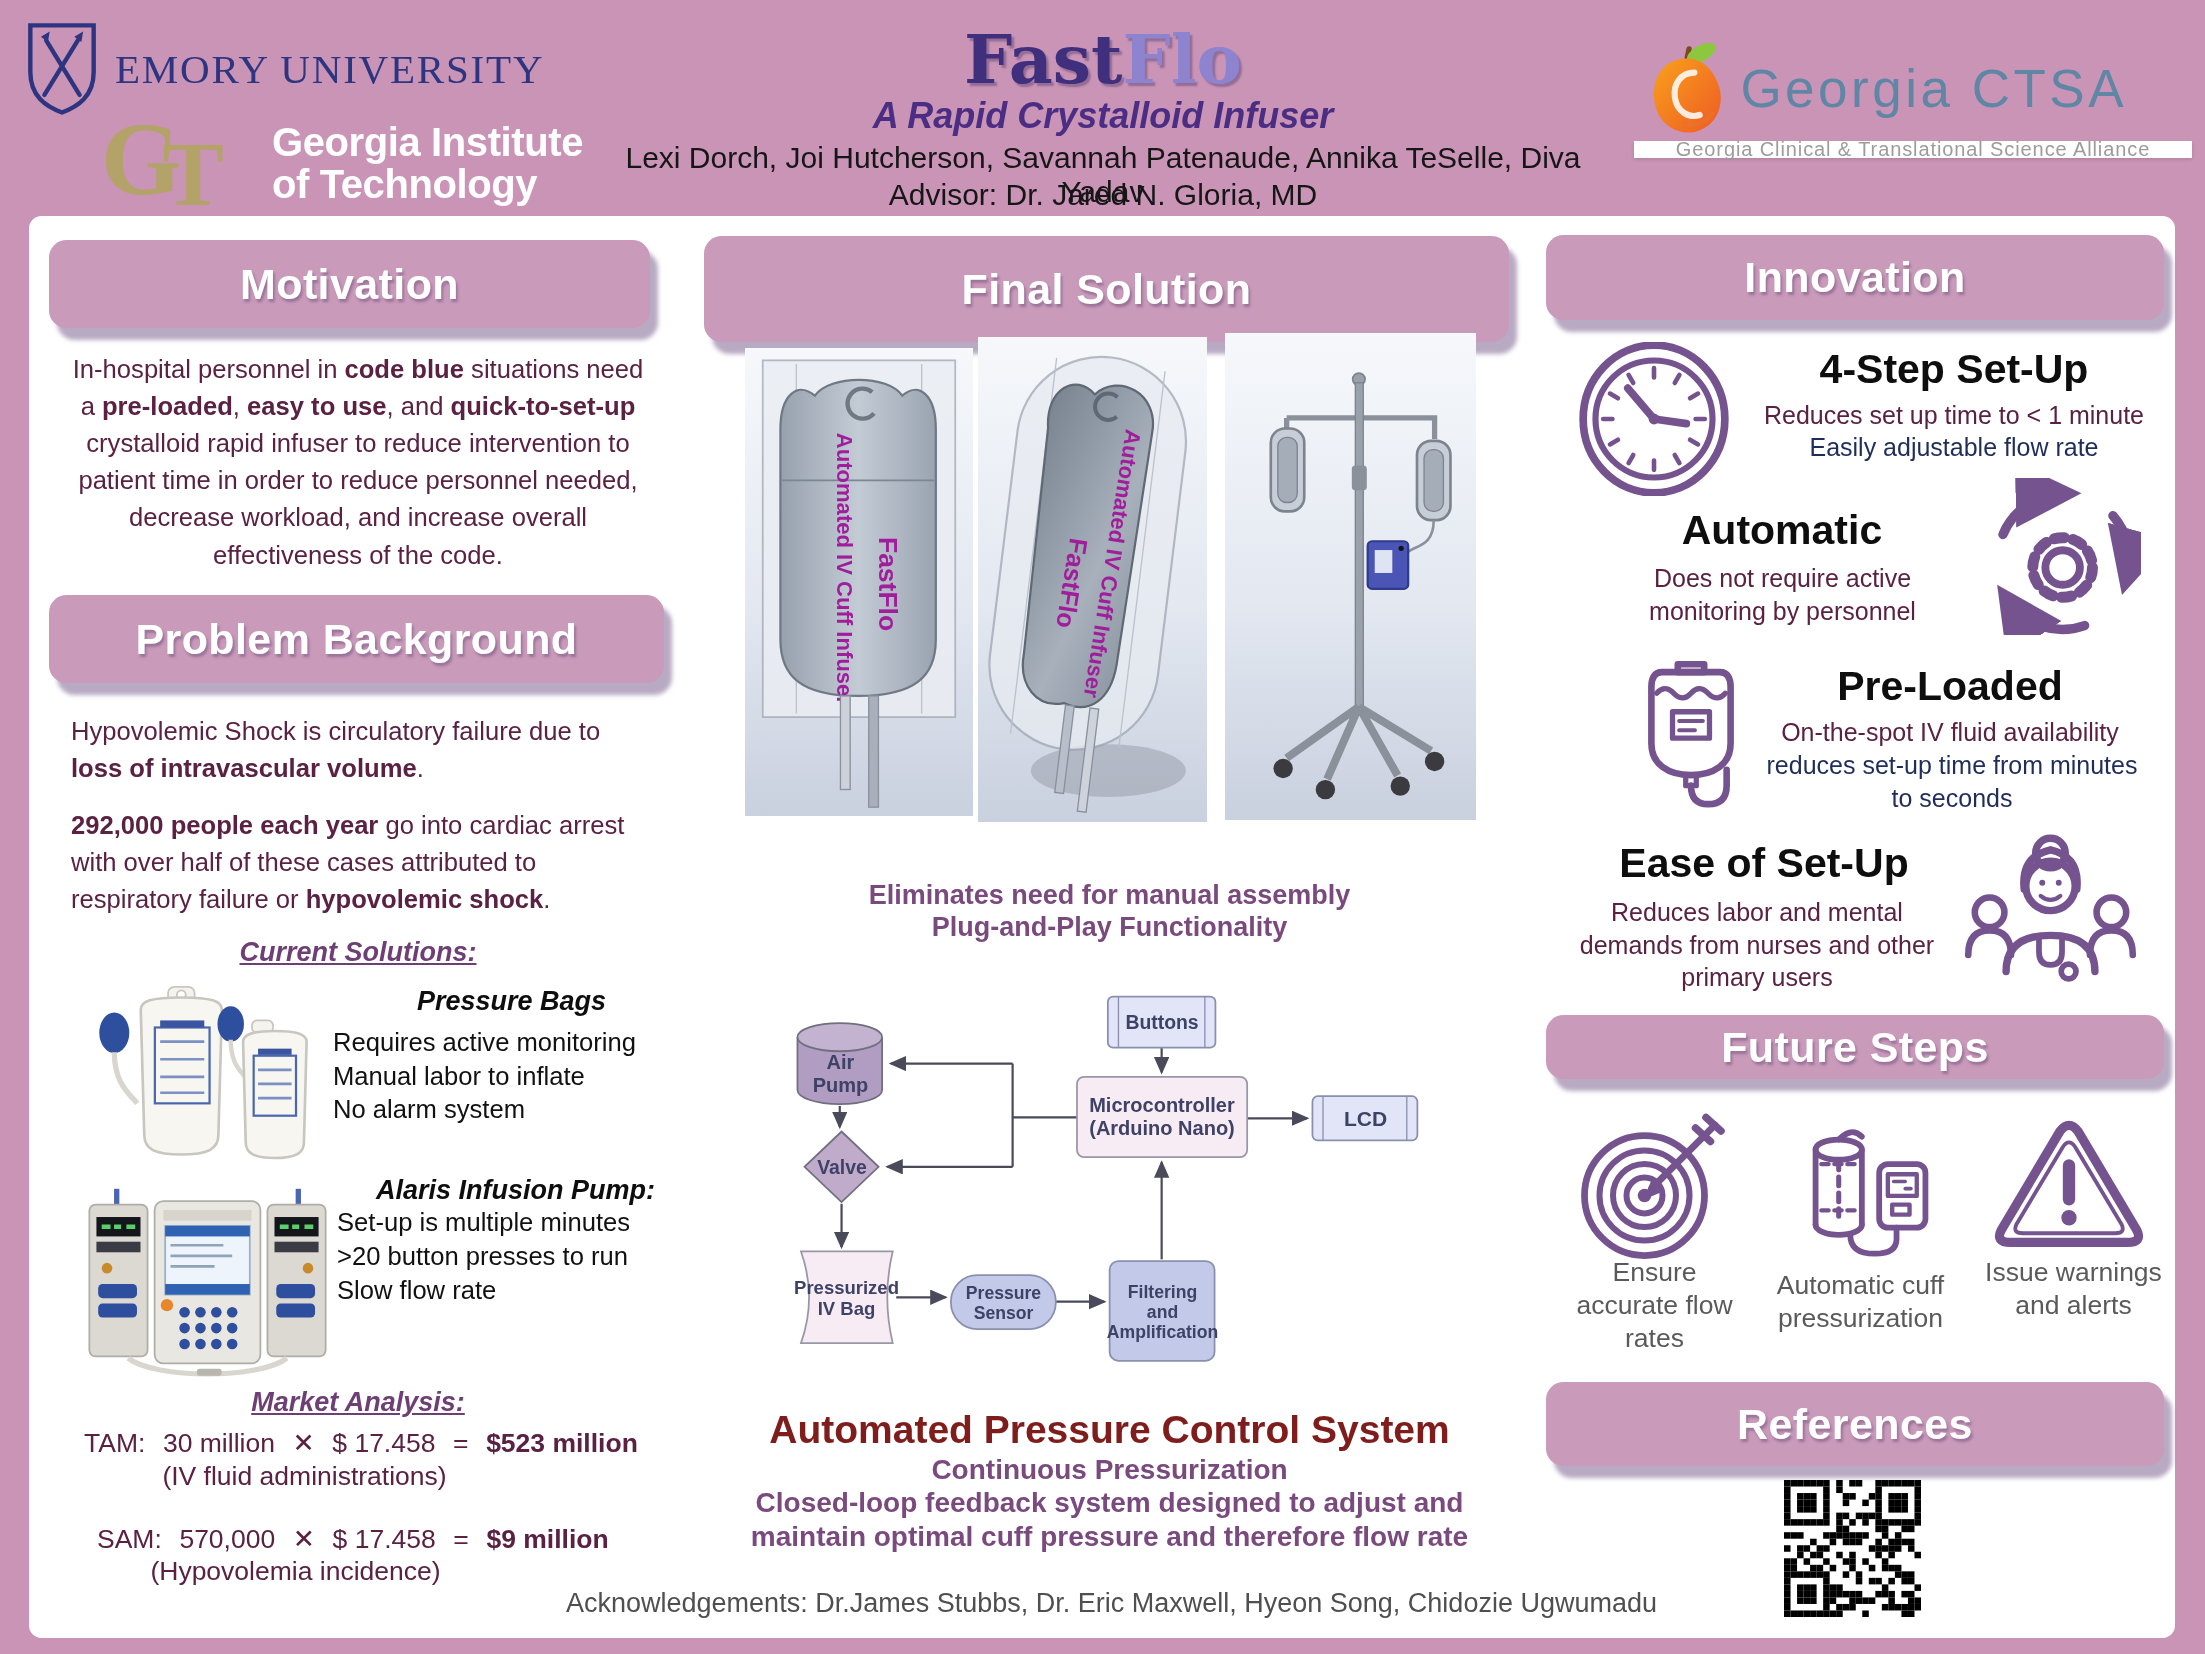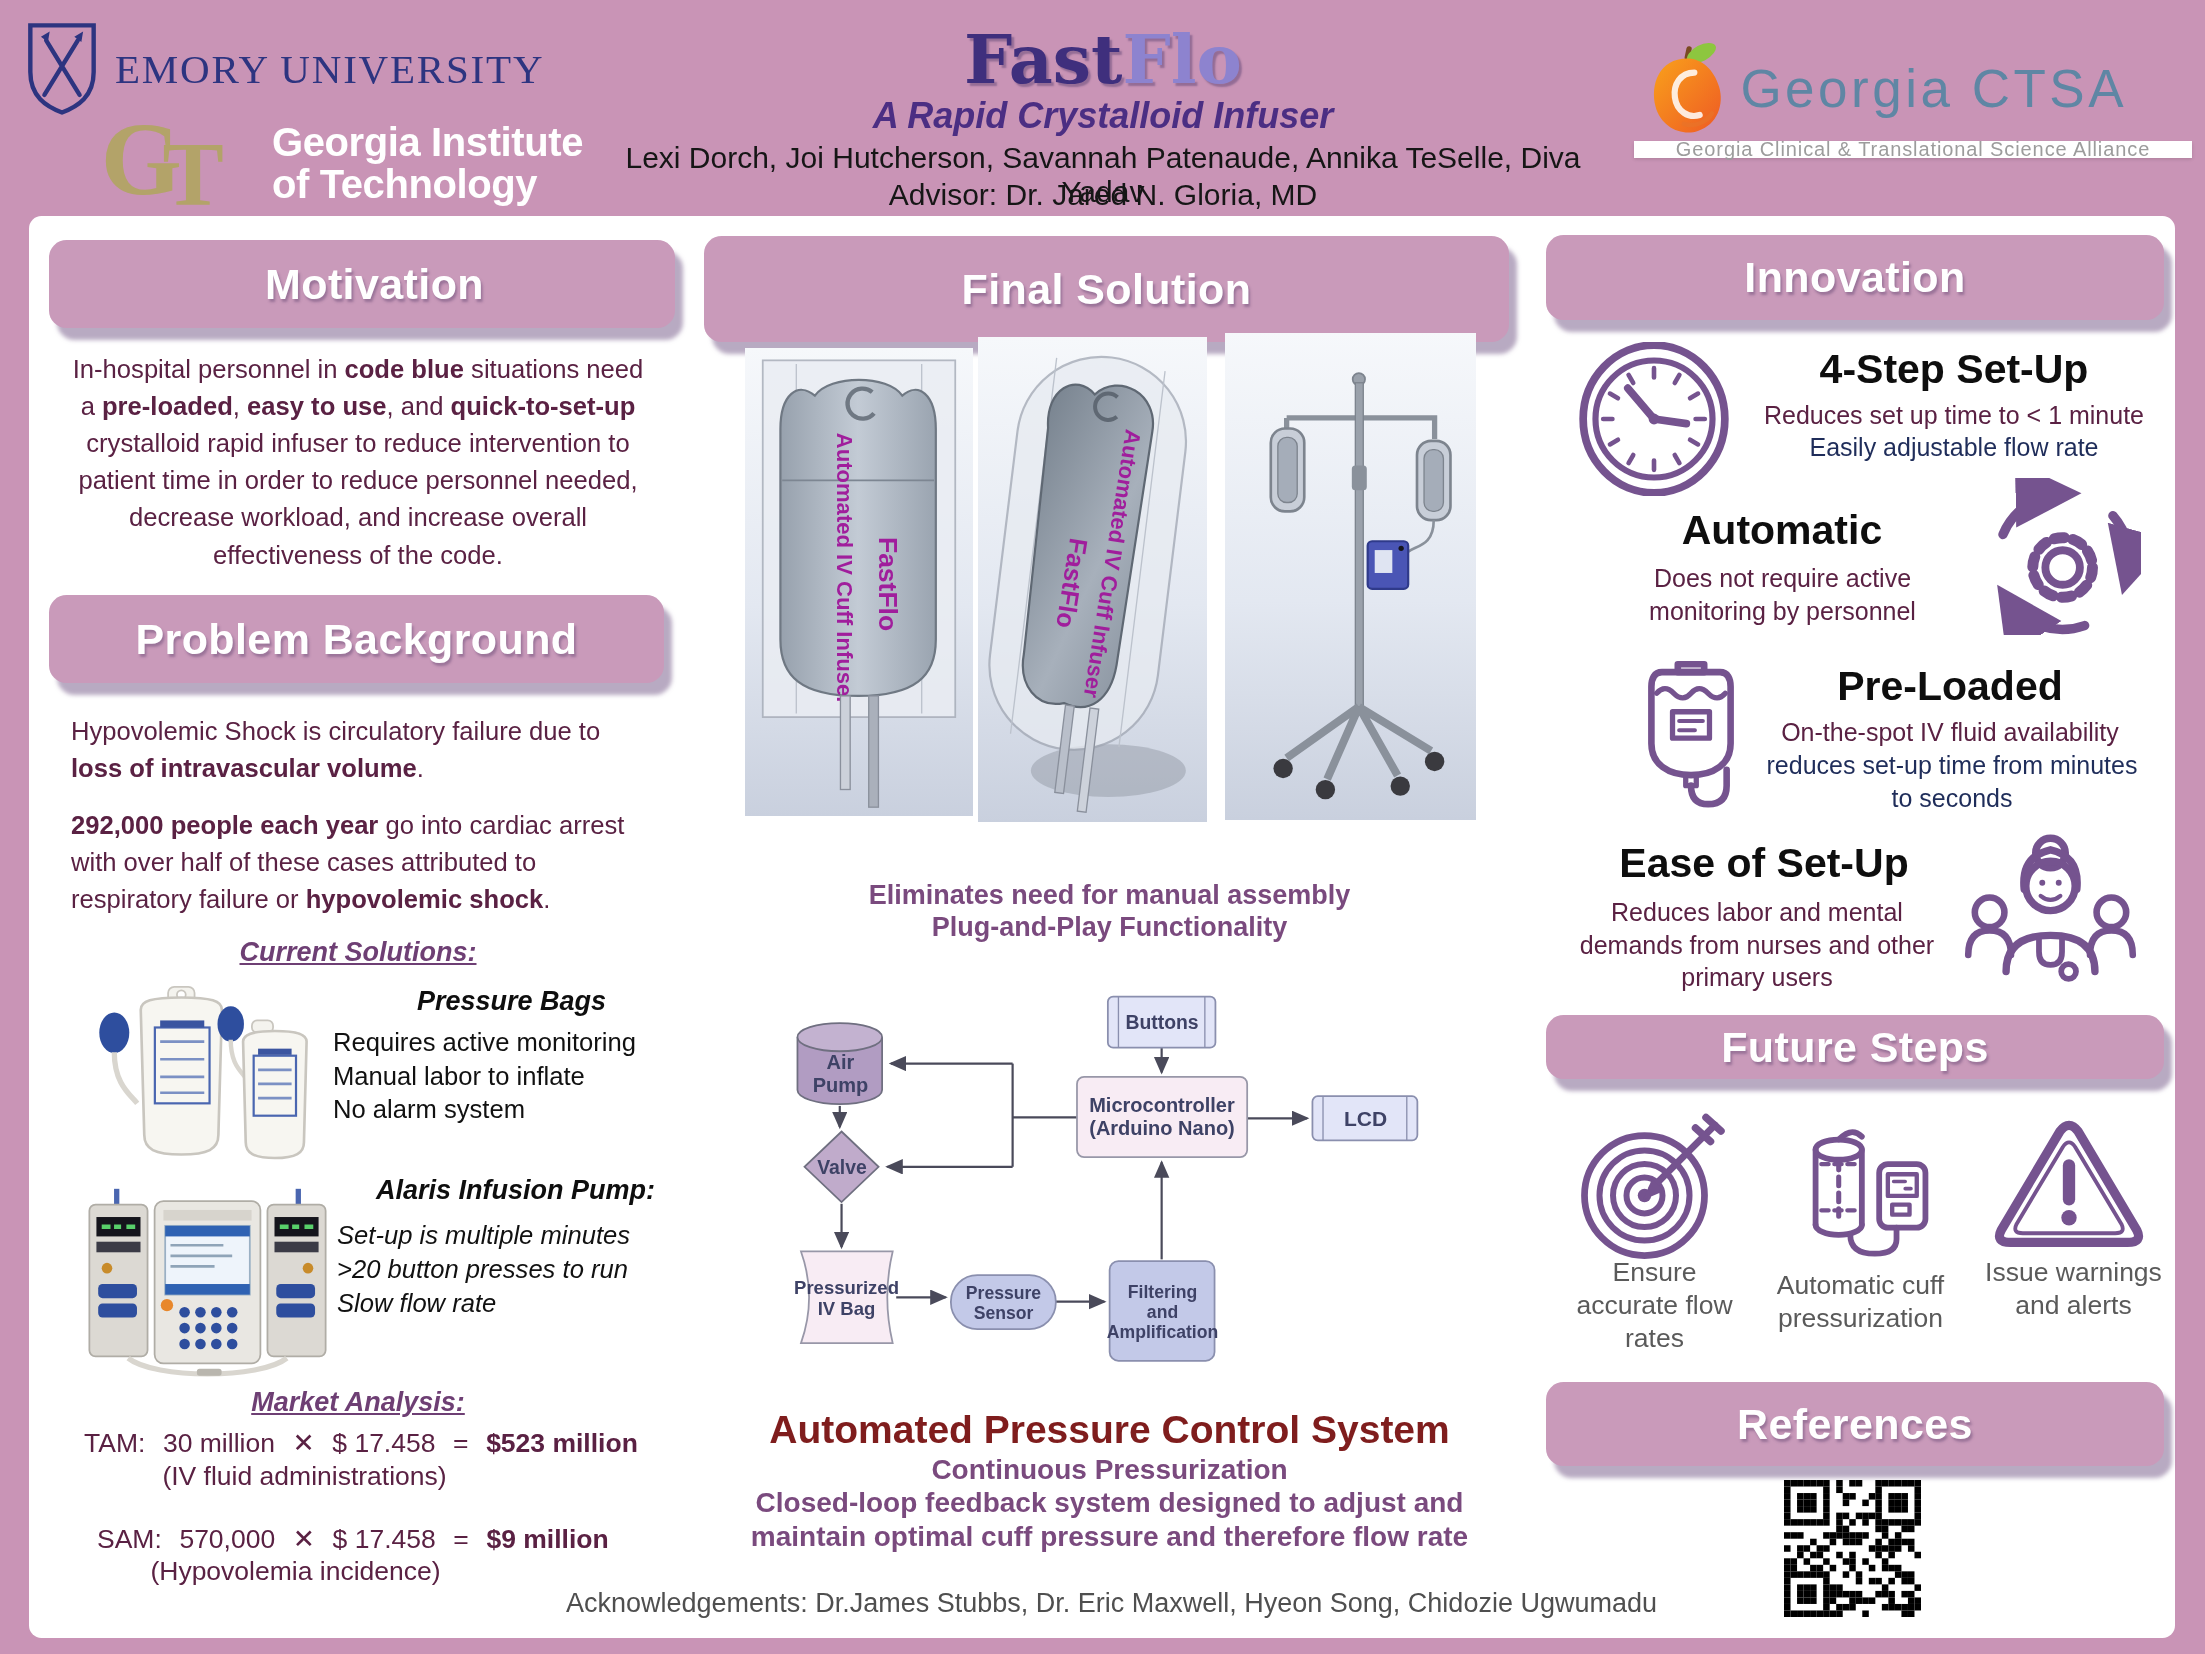--- a/index.html
+++ b/index.html
@@ -81,21 +81,21 @@
       <path d="M50,22 C18,22 8,52 14,76 C20,100 44,110 62,104 C84,97 92,74 86,54 C80,34 66,22 50,22 Z" fill="url(#pg)"></path>
       <path d="M58,38 C42,38 34,52 36,66 C38,82 52,90 64,86" fill="none" stroke="#ffffff" stroke-width="7" stroke-linecap="round" opacity=".85"></path>
       <path d="M46,96 C58,100 72,94 78,84" fill="none" stroke="#e8742a" stroke-width="5" stroke-linecap="round" opacity=".7"></path>
     </svg>
     <div class="ctsa-name">Georgia CTSA</div>
   </div>
   <div class="abs ctsa-banner" style="left:1634px;top:141px;width:558px;height:17px;">Georgia Clinical &amp; Translational Science Alliance</div>
 
   <div class="panel"></div>
 
-  <div class="abs bar" style="left:49px;top:240px;width:601px;height:88px;padding-left:25px;">Motivation</div>
+  <div class="abs bar" style="left:49px;top:240px;width:601px;height:88px;">Motivation</div>
 
   <p class="abs center maroon body-text" style="left:64px;top:351px;width:588px;margin:0;"><span>In-hospital personnel in </span><b>code blue</b><span> situations need a </span><b>pre-loaded</b><span>, </span><b>easy to use</b><span>, and </span><b>quick-to-set-up</b><span> crystalloid rapid infuser to reduce intervention to patient time in order to reduce personnel needed, decrease workload, and increase overall effectiveness of the code.</span></p>
 
   <div class="abs bar" style="left:49px;top:595px;width:615px;height:88px;">Problem Background</div>
 
   <p class="abs maroon body-text" style="left:71px;top:713px;width:578px;margin:0;"><span>Hypovolemic Shock is circulatory failure due to </span><b>loss of intravascular volume</b><span>.</span></p>
 
   <p class="abs maroon body-text" style="left:71px;top:807px;width:582px;margin:0;"><b>292,000 people each year</b><span> go into cardiac arrest with over half of these cases attributed to respiratory failure or </span><b>hypovolemic shock</b><span>.</span></p>
 
   <div class="abs center b it u purple" style="left:49px;top:937px;width:618px;font-size:27px;color:#6e3f74;">Current Solutions:</div>
@@ -164,21 +164,21 @@
         <circle cx="142" cy="186" r="6"></circle>
         <circle cx="160" cy="186" r="6"></circle>
         <circle cx="178" cy="186" r="6"></circle>
     </g>
     <path d="M60,202 C90,226 210,226 240,202" fill="none" stroke="#d9d6cf" stroke-width="6"></path>
     <rect x="138" y="214" width="28" height="8" rx="3" fill="#b9b6ae"></rect>
   </svg>
 
   <div class="abs" style="left:337px;top:1175px;width:357px;">
     <div class="center b it" style="font-size:27px;color:#0e0e0e;">Alaris Infusion Pump:</div>
-    <div style="font-size:25.6px;color:#111;margin-top:13px;line-height:1.32;font-style:italic;">
+    <div style="font-size:25.6px;color:#111;margin-top:0;line-height:1.32;">
       <div>Set-up is multiple minutes</div>
       <div>&gt;20 button presses to run</div>
       <div>Slow flow rate</div>
     </div>
   </div>
 
   <div class="abs center b it u purple" style="left:49px;top:1387px;width:618px;font-size:27px;color:#6e3f74;">Market Analysis:</div>
 
   <div class="abs mline maroon" style="left:84px;top:1427px;">
     <span>TAM:</span>

